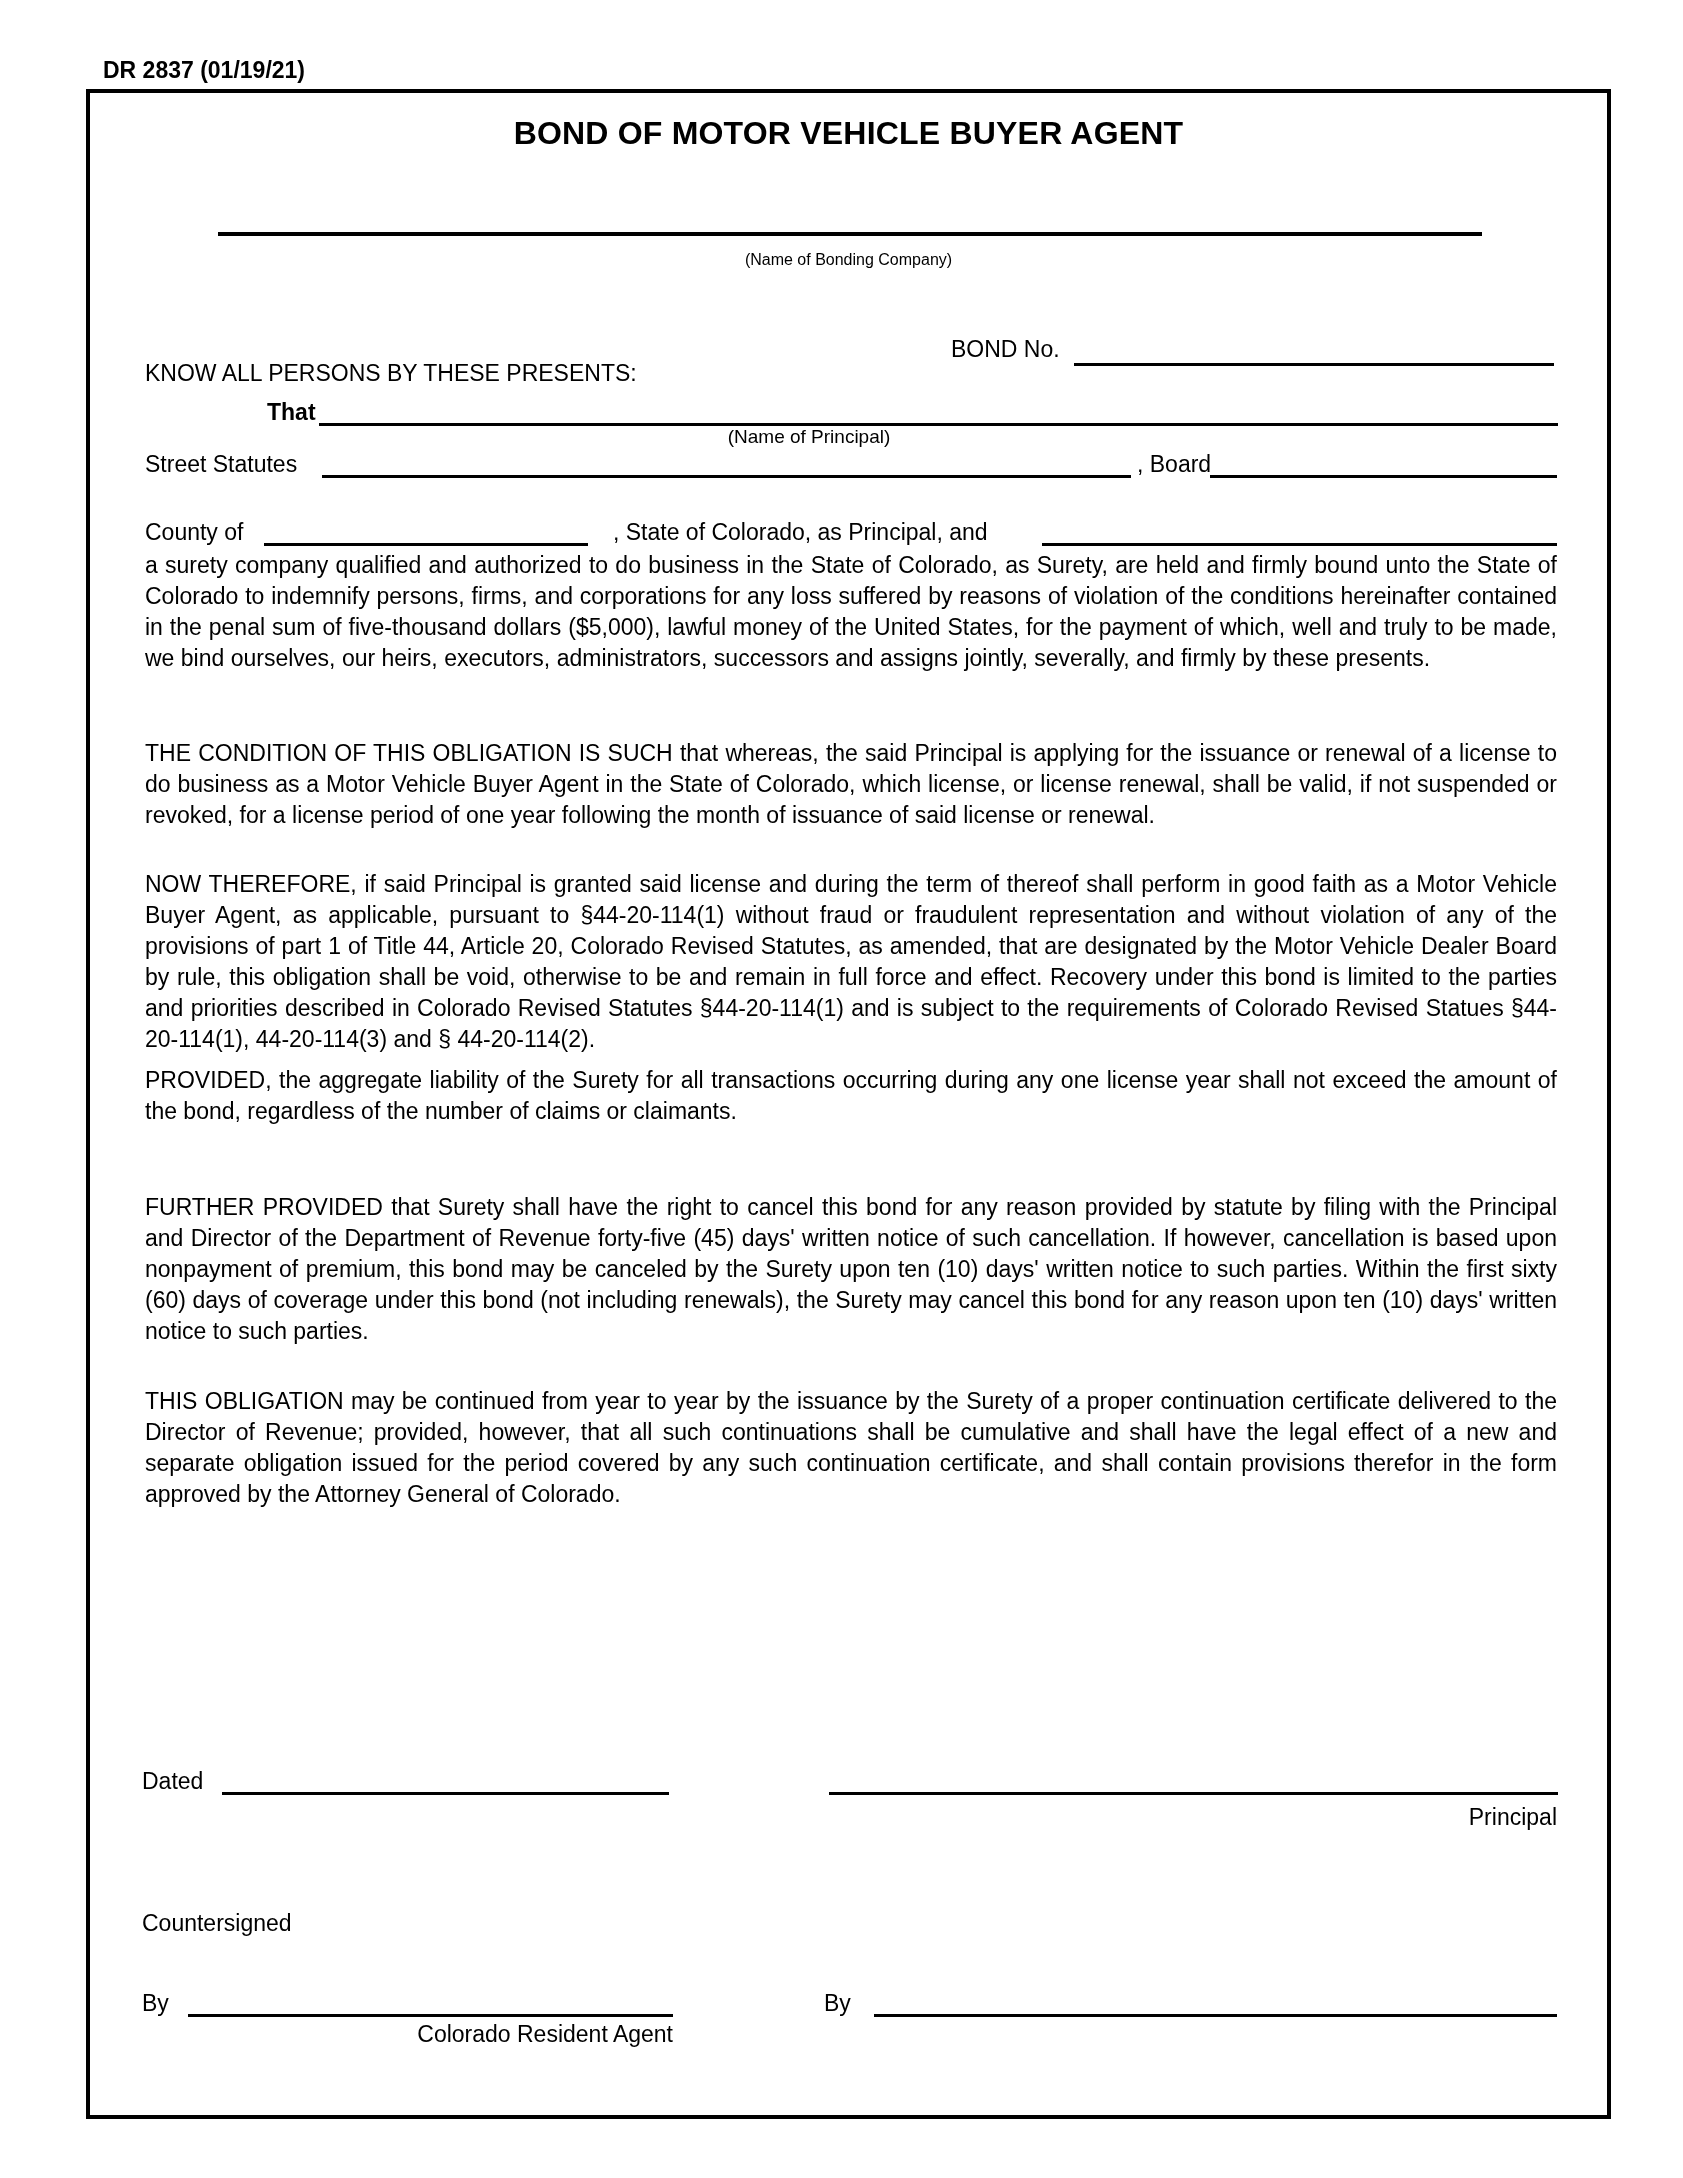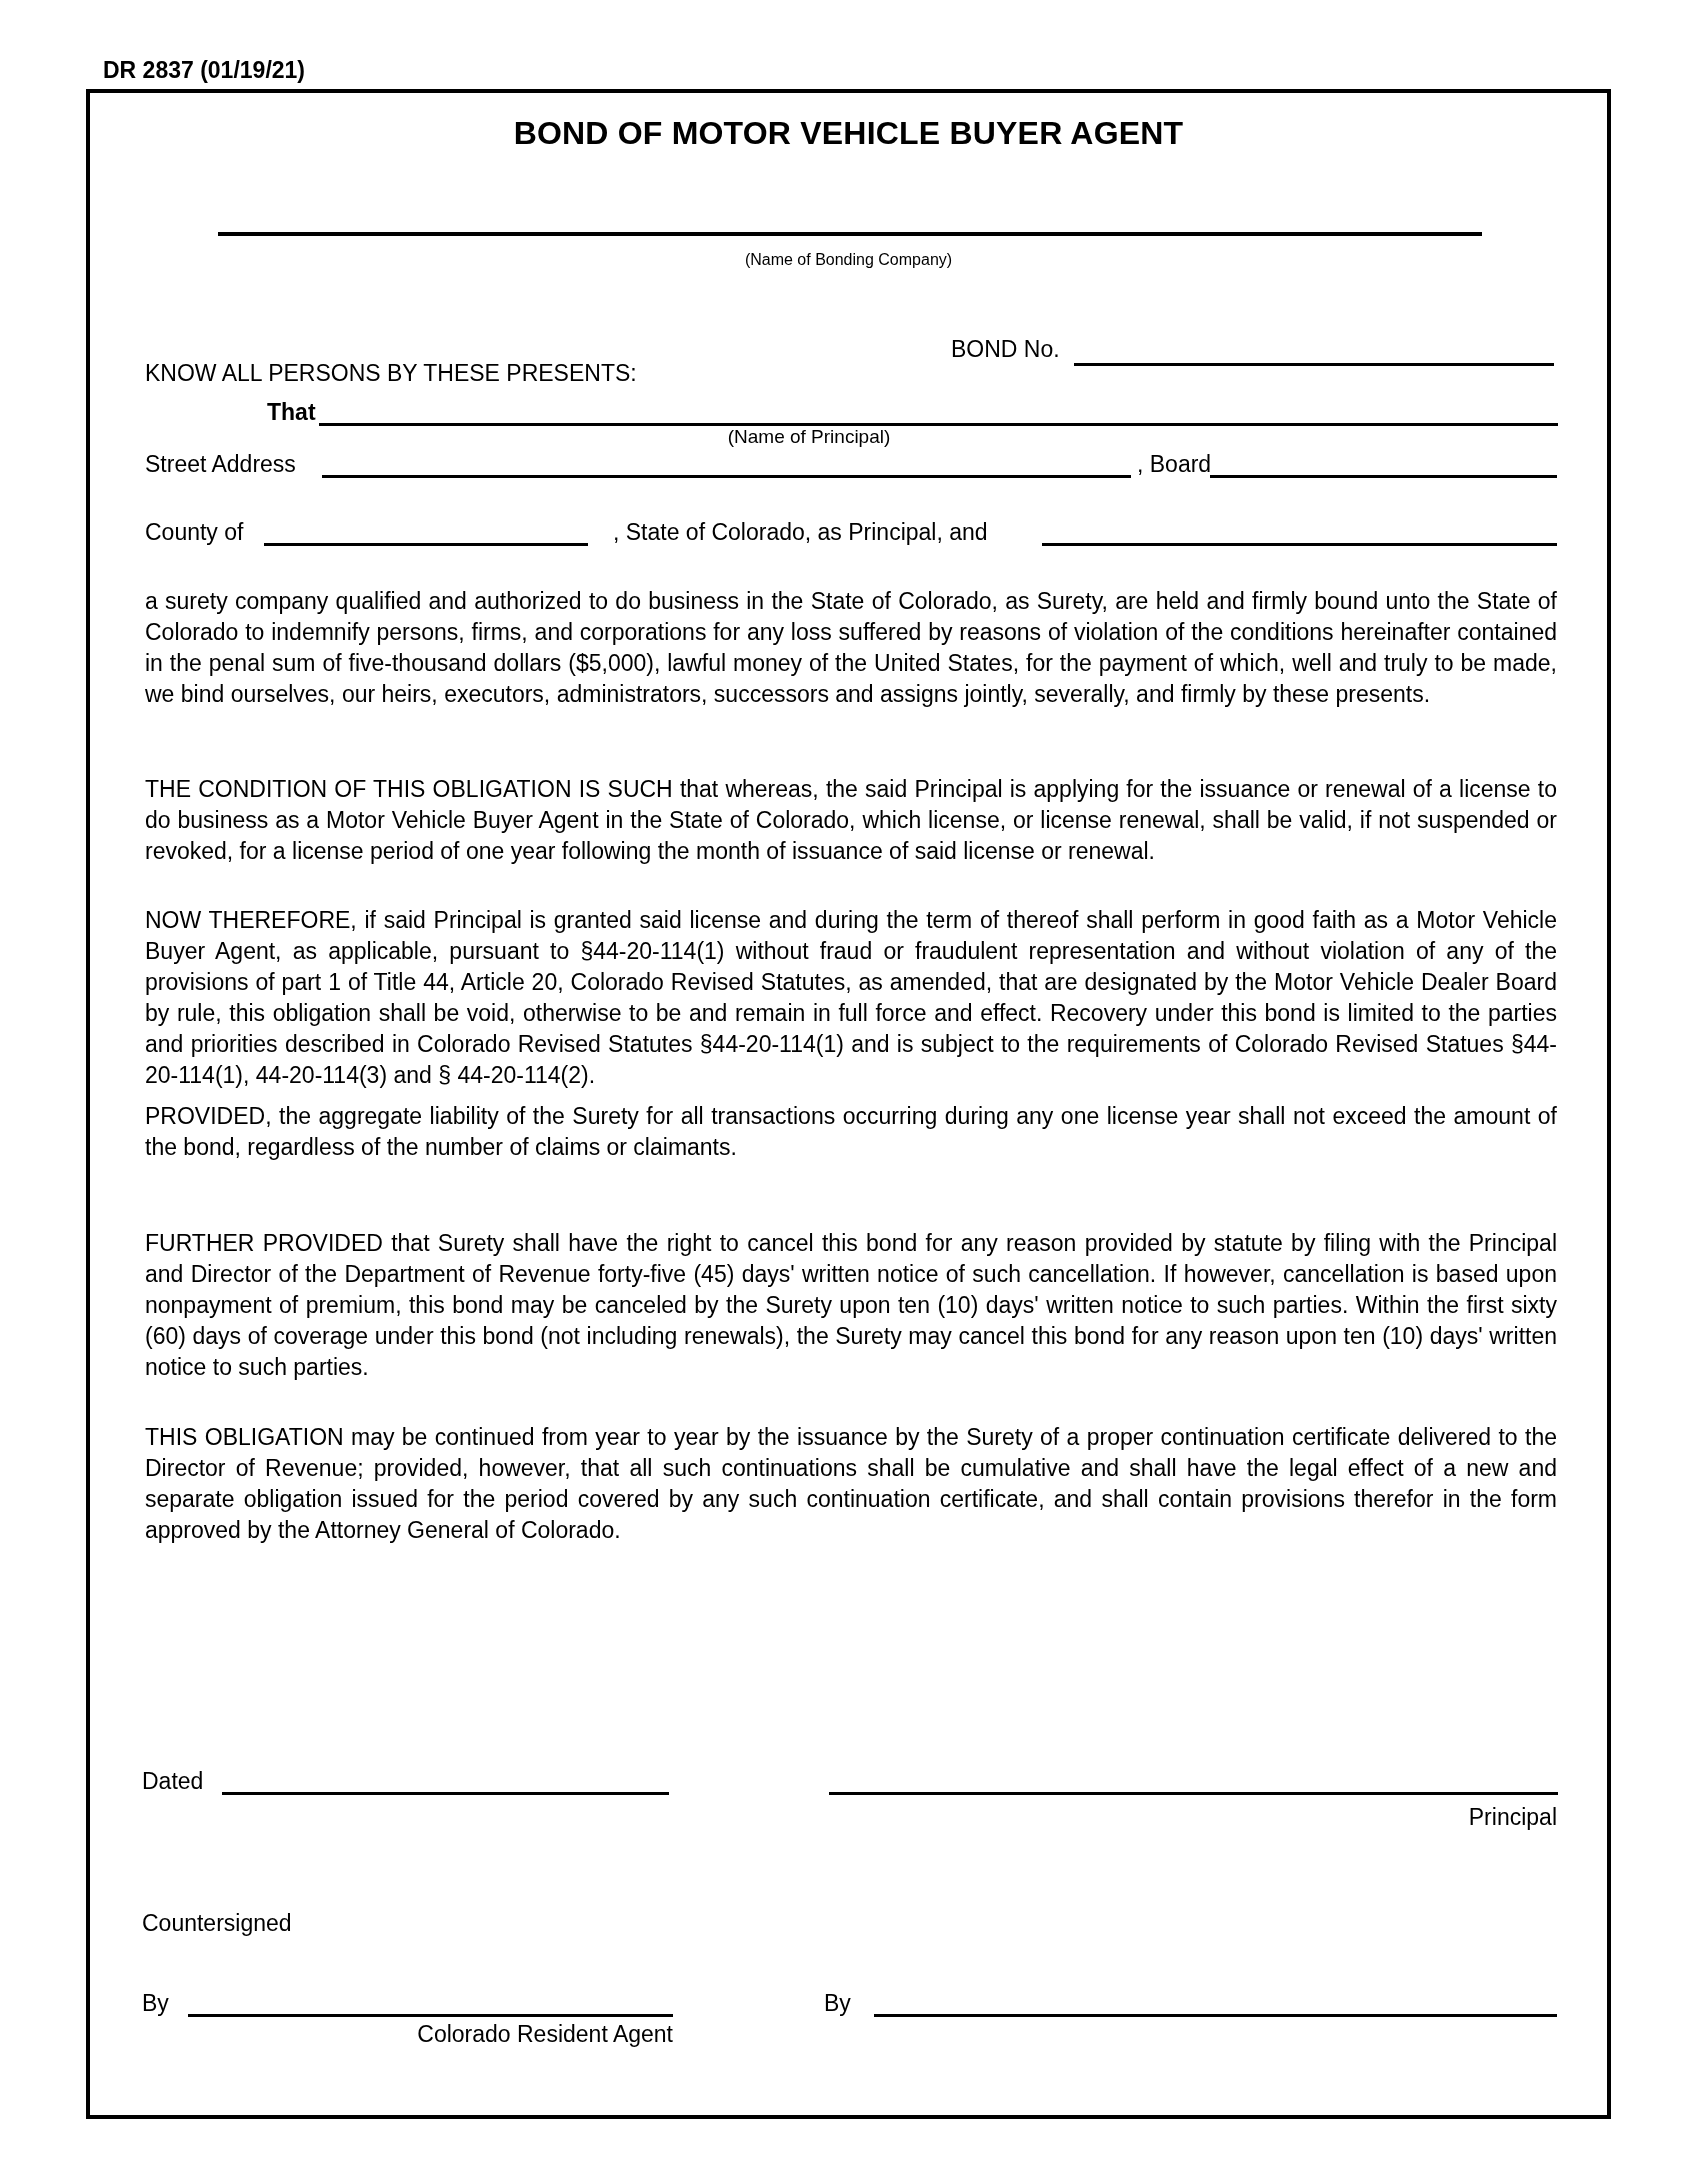--- a/index.html
+++ b/index.html
@@ -59,21 +59,20 @@
     position: absolute;
     text-align: center;
   }
   .para {
     position: absolute;
     left: 55px;
     width: 1412px;
     font-size: 23px;
     line-height: 31px;
     text-align: justify;
-    margin-top: 36px;
   }
 </style>
 </head>
 <body>
 
 <div class="page">
 
   <div class="form-number">DR 2837 (01/19/21)</div>
 
   <div class="doc-box">
@@ -84,21 +83,21 @@
     <div class="caption-center" style="left:0; top:158px; width:100%; font-size:16px;">(Name of Bonding Company)</div>
 
     <div class="label" style="left:55px; top:242px;margin-top:24px;">KNOW ALL PERSONS BY THESE PRESENTS:</div>
     <div class="label" style="left:861px; top:242px;">BOND No.</div>
     <div class="blank" style="left:984px; top:245px; width:480px;"></div>
 
     <div class="label" style="left:177px; top:305px; font-weight:600;">That</div>
     <div class="blank" style="left:229px; top:305px; width:1239px;"></div>
     <div class="caption-center" style="left:521px; top:333px; width:396px; font-size:19px;">(Name of Principal)</div>
 
-    <div class="label" style="left:55px; top:357px;">Street Address</div>
+    <div class="label" style="left:55px; top:357px;">Street Statutes</div>
     <div class="blank" style="left:232px; top:357px; width:809px;"></div>
     <div class="label" style="left:1047px; top:357px;">, Board</div>
     <div class="blank" style="left:1120px; top:357px; width:347px;"></div>
 
     <div class="label" style="left:55px; top:425px;">County of</div>
     <div class="blank" style="left:174px; top:425px; width:324px;"></div>
     <div class="label" style="left:523px; top:425px;">, State of Colorado, as Principal, and</div>
     <div class="blank" style="left:952px; top:425px; width:515px;"></div>
 
     <div class="para" style="top:457px;">a surety company qualified and authorized to do business in the State of Colorado, as Surety, are held and firmly bound unto the State of Colorado to indemnify persons, firms, and corporations for any loss suffered by reasons of violation of the conditions hereinafter contained in the penal sum of five-thousand dollars ($5,000), lawful money of the United States, for the payment of which, well and truly to be made, we bind ourselves, our heirs, executors, administrators, successors and assigns jointly, severally, and firmly by these presents.</div>

